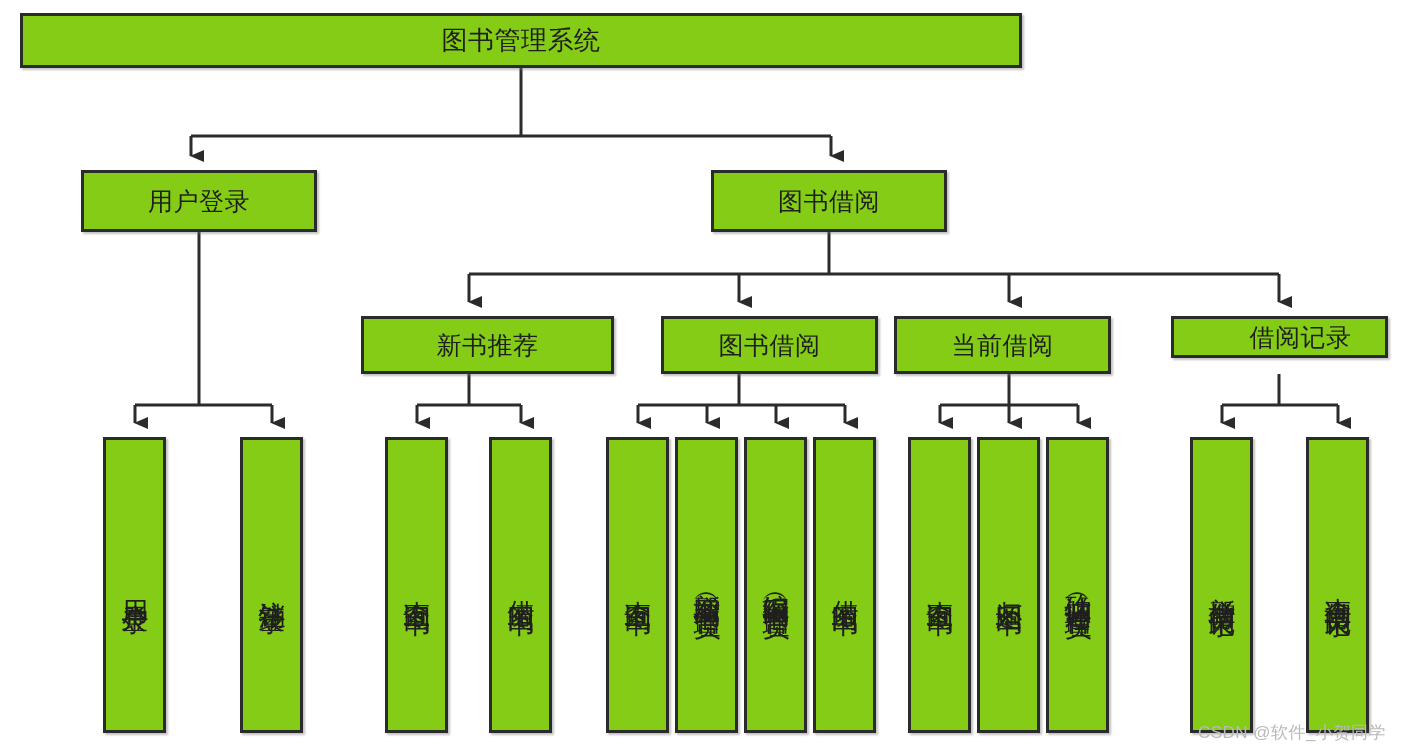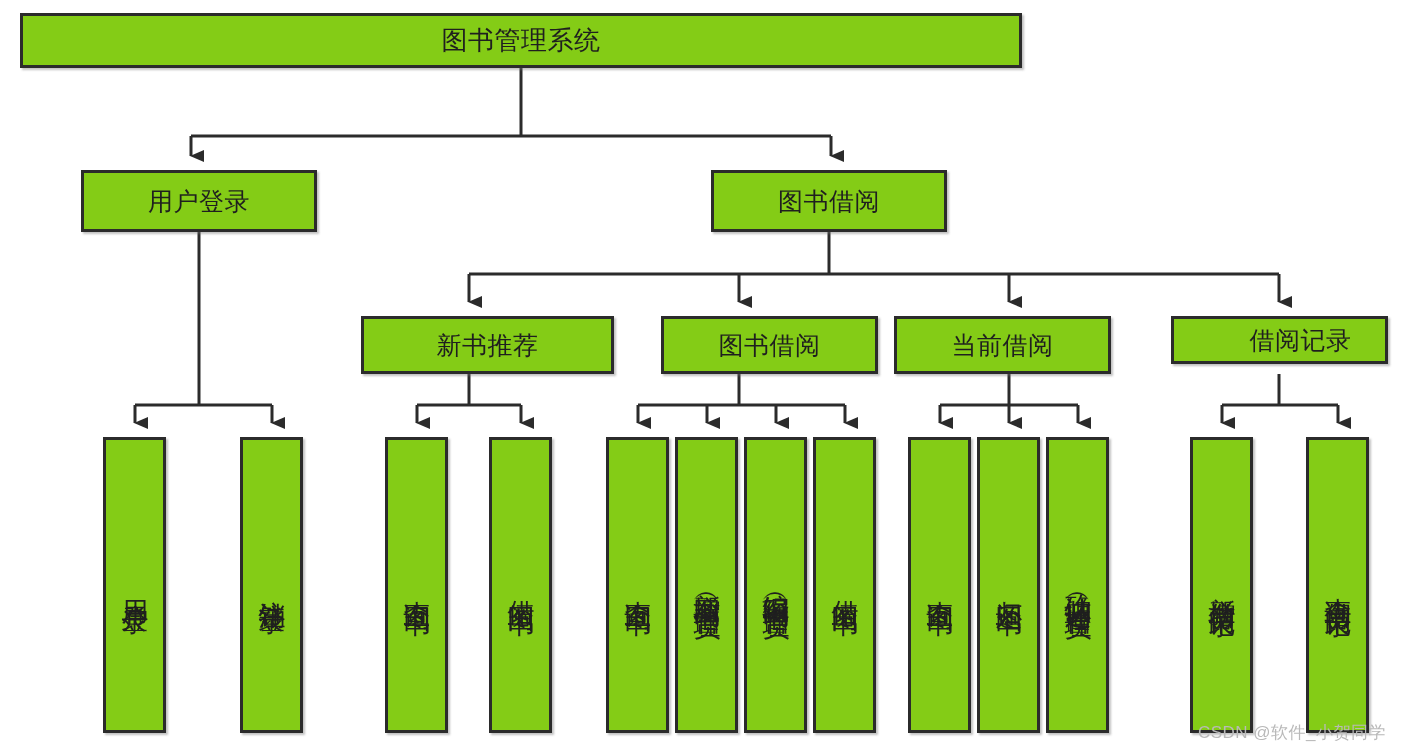--- a/index.html
+++ b/index.html
@@ -144,21 +144,21 @@
 
   <div class="node horiz" style="left:361px; top:316px; width:253px; height:58px;">
     <span class="node-label">新书推荐</span>
   </div>
   <div class="node horiz" style="left:631px; top:316px; width:217px; height:58px;margin-left:30px;">
     <span class="node-label">图书借阅</span>
   </div>
   <div class="node horiz" style="left:894px; top:316px; width:217px; height:58px;">
     <span class="node-label">当前借阅</span>
   </div>
-  <div class="node horiz" style="left:1171px; top:316px; width:217px; height:48px;padding-left:42px;">
+  <div class="node horiz" style="left:1171px; top:316px; width:217px; height:42px;padding-left:42px;">
     <span class="node-label">借阅记录</span>
   </div>
 
   <div class="node vert" style="left:103px; top:437px; width:63px; height:296px;">
     <span class="node-label">用户登录</span>
   </div>
   <div class="node vert" style="left:240px; top:437px; width:63px; height:296px;">
     <span class="node-label">注销登录</span>
   </div>
 

